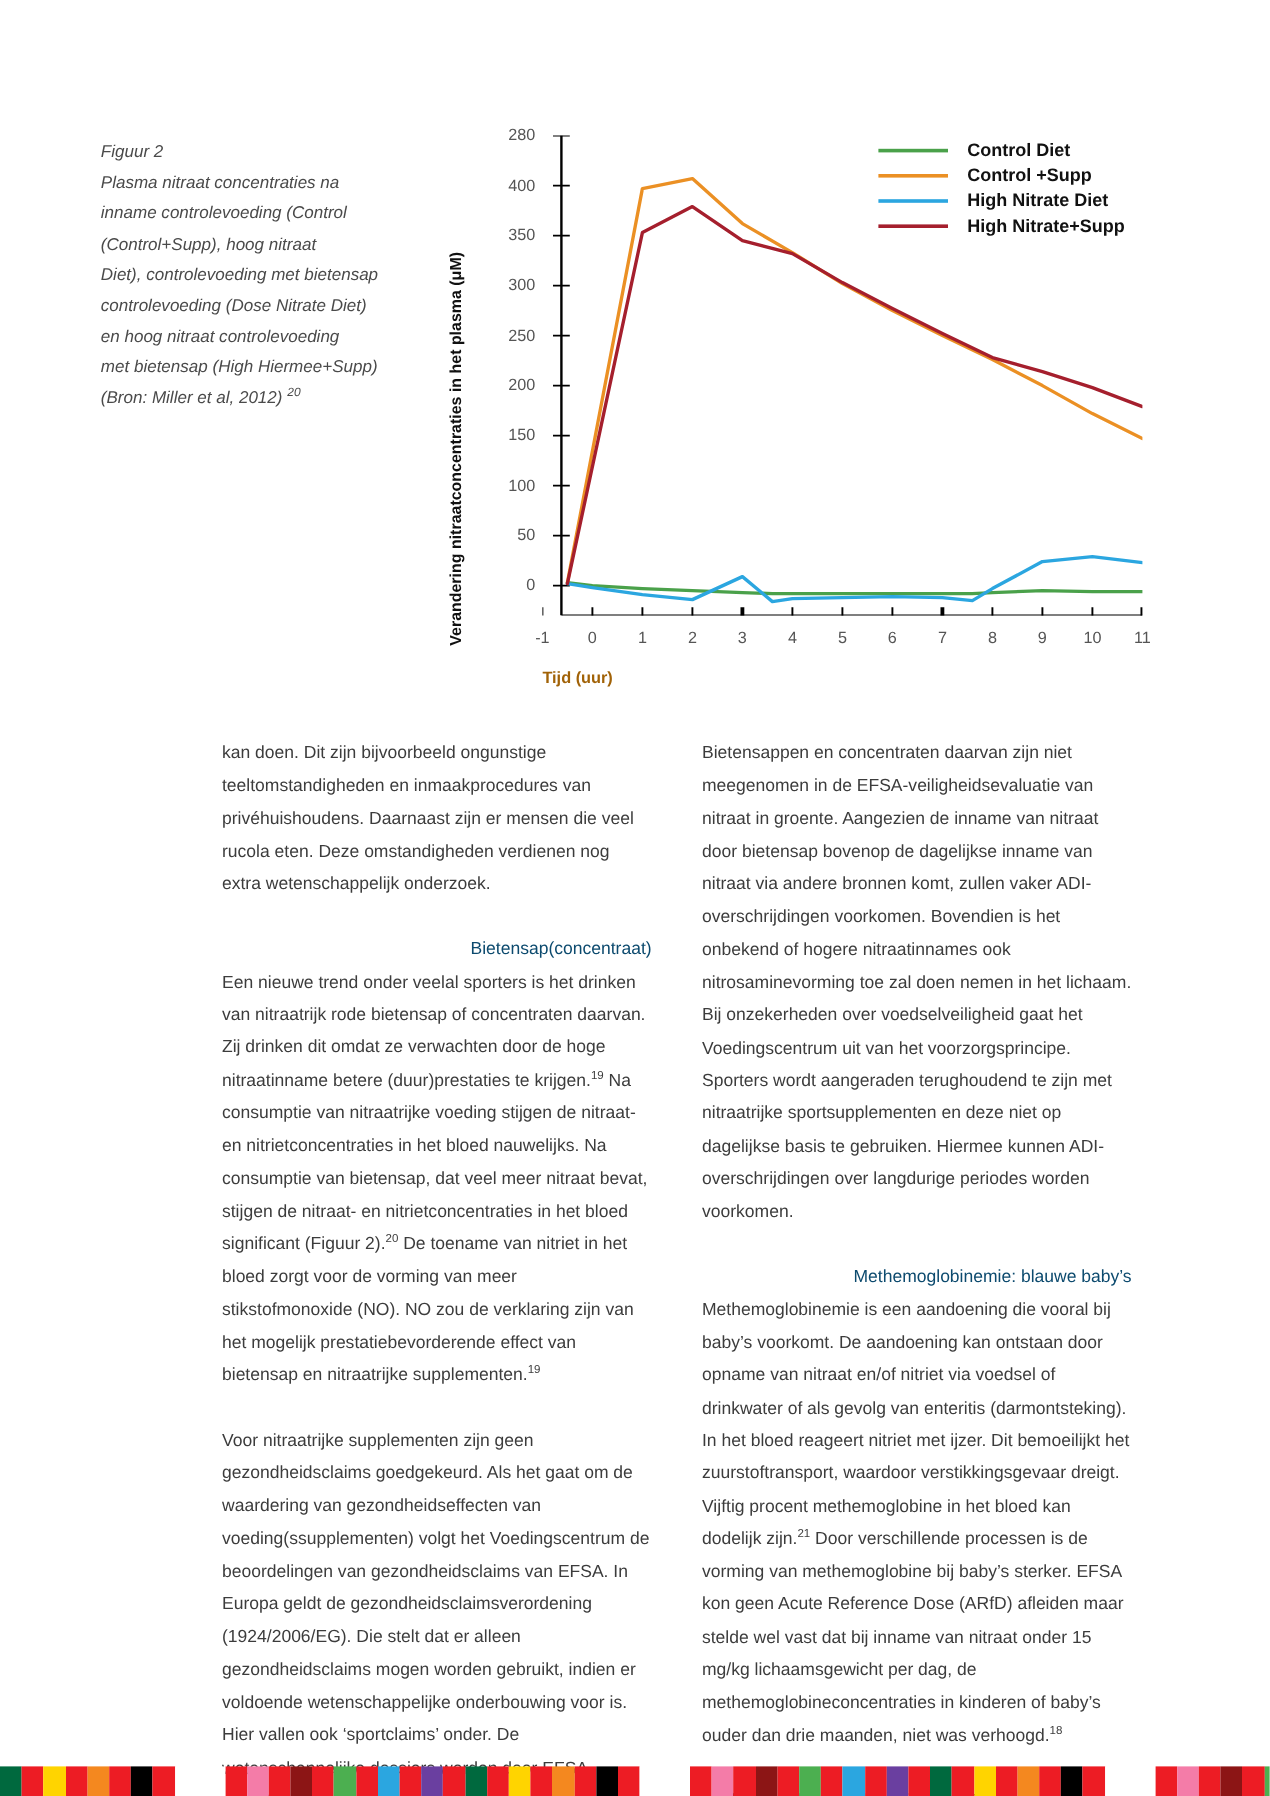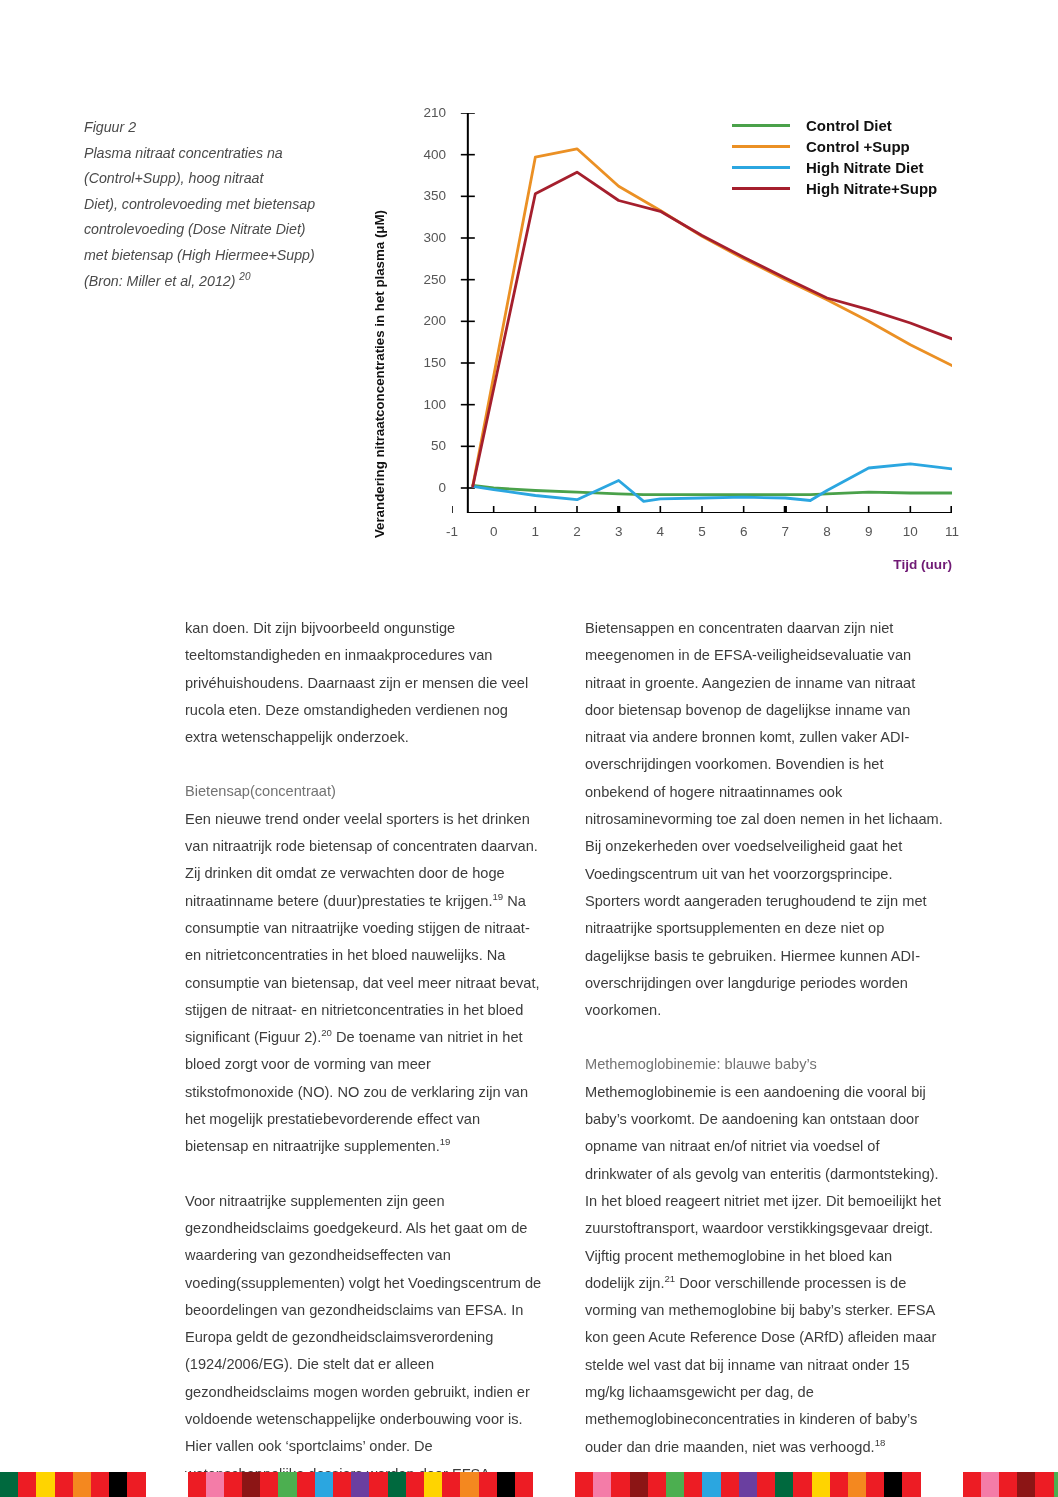--- a/index.html
+++ b/index.html
@@ -29,78 +29,80 @@
   .plot{position:absolute;left:0;top:0;width:500px;height:400px;}
   .y-tick-label{
     position:absolute;right:506px;font-size:13.5px;color:#555;
     text-align:right;width:46px;line-height:1;
   }
   .x-tick-label{
     position:absolute;top:412px;font-size:13.5px;color:#555;
     text-align:center;width:30px;line-height:1;
   }
   .x-axis-title{
-    position:absolute;left:72px;top:452px;width:500px;text-align:right;
-    font-size:13.6px;font-weight:bold;color:#701a75;
+    position:absolute;left:72px;top:452px;width:500px;text-align:left;
+    font-size:13.6px;font-weight:bold;color:#a16207;
   }
 
   
   .legend{position:absolute;left:352px;top:10px;width:280px;}
   .legend-row{display:flex;align-items:center;height:21px;}
   .legend-swatch{width:58px;height:3px;margin-right:16px;flex:none;}
   .legend-label{font-size:15px;font-weight:bold;color:#111;white-space:nowrap;}
 
   
   .body-cols{position:absolute;left:0;top:615px;width:1058px;}
   .col{position:absolute;top:0;width:358px;font-size:14.6px;line-height:27.3px;color:#3c3c3c;}
   .col-left{left:185px;}
   .col-right{left:585px;}
   .col p{margin:0 0 27px 0;}
   .col p.tight{margin-bottom:0;}
-  .section-head{color:#737373;margin:0;font-size:14.6px;line-height:27.3px;}
+  .section-head{color:#0c4a6e;margin:0;font-size:14.6px;line-height:27.3px;text-align:right;}
   .sup{font-size:9.6px;vertical-align:super;line-height:0;margin-top:34px;}
 
   
   .footer-bar{position:absolute;left:0;bottom:0;width:1058px;height:25px;display:flex;}
   .fgroup{display:flex;height:25px;}
   .fgap{flex:none;height:25px;background:#ffffff;}
   .fcell{height:25px;}
 </style>
 </head>
 <body>
 
 <div class="page">
 
   <div class="figure-block">
 
     <div class="fig-caption" id="fig-caption">
         <div>Figuur 2</div>
         <div>Plasma nitraat concentraties na</div>
+        <div>inname controlevoeding (Control</div>
         <div>(Control+Supp), hoog nitraat</div>
         <div>Diet), controlevoeding met bietensap</div>
         <div>controlevoeding (Dose Nitrate Diet)</div>
+        <div>en hoog nitraat controlevoeding</div>
         <div>met bietensap (High Hiermee+Supp)</div>
         <div>(Bron: Miller et al, 2012) <span class="sup">20</span></div>
       </div>
 
     <div class="chart">
       <div class="y-axis-title">Verandering nitraatconcentraties in het plasma (μM)</div>
 
       <div class="plot-wrap">
         <div id="ytl">
             <div class="y-tick-label" style="top: 368px;">0</div>
             <div class="y-tick-label" style="top: 326.333px;">50</div>
             <div class="y-tick-label" style="top: 284.667px;">100</div>
             <div class="y-tick-label" style="top: 243px;">150</div>
             <div class="y-tick-label" style="top: 201.333px;">200</div>
             <div class="y-tick-label" style="top: 159.667px;">250</div>
             <div class="y-tick-label" style="top: 118px;">300</div>
             <div class="y-tick-label" style="top: 76.3333px;">350</div>
             <div class="y-tick-label" style="top: 34.6667px;">400</div>
-            <div class="y-tick-label" style="top: -7px;">210</div>
+            <div class="y-tick-label" style="top: -7px;">280</div>
           </div>
         <div id="xtl">
             <div class="x-tick-label" style="left: -15px;">-1</div>
             <div class="x-tick-label" style="left: 26.6667px;">0</div>
             <div class="x-tick-label" style="left: 68.3333px;">1</div>
             <div class="x-tick-label" style="left: 110px;">2</div>
             <div class="x-tick-label" style="left: 151.667px;">3</div>
             <div class="x-tick-label" style="left: 193.333px;">4</div>
             <div class="x-tick-label" style="left: 235px;">5</div>
             <div class="x-tick-label" style="left: 276.667px;">6</div>

